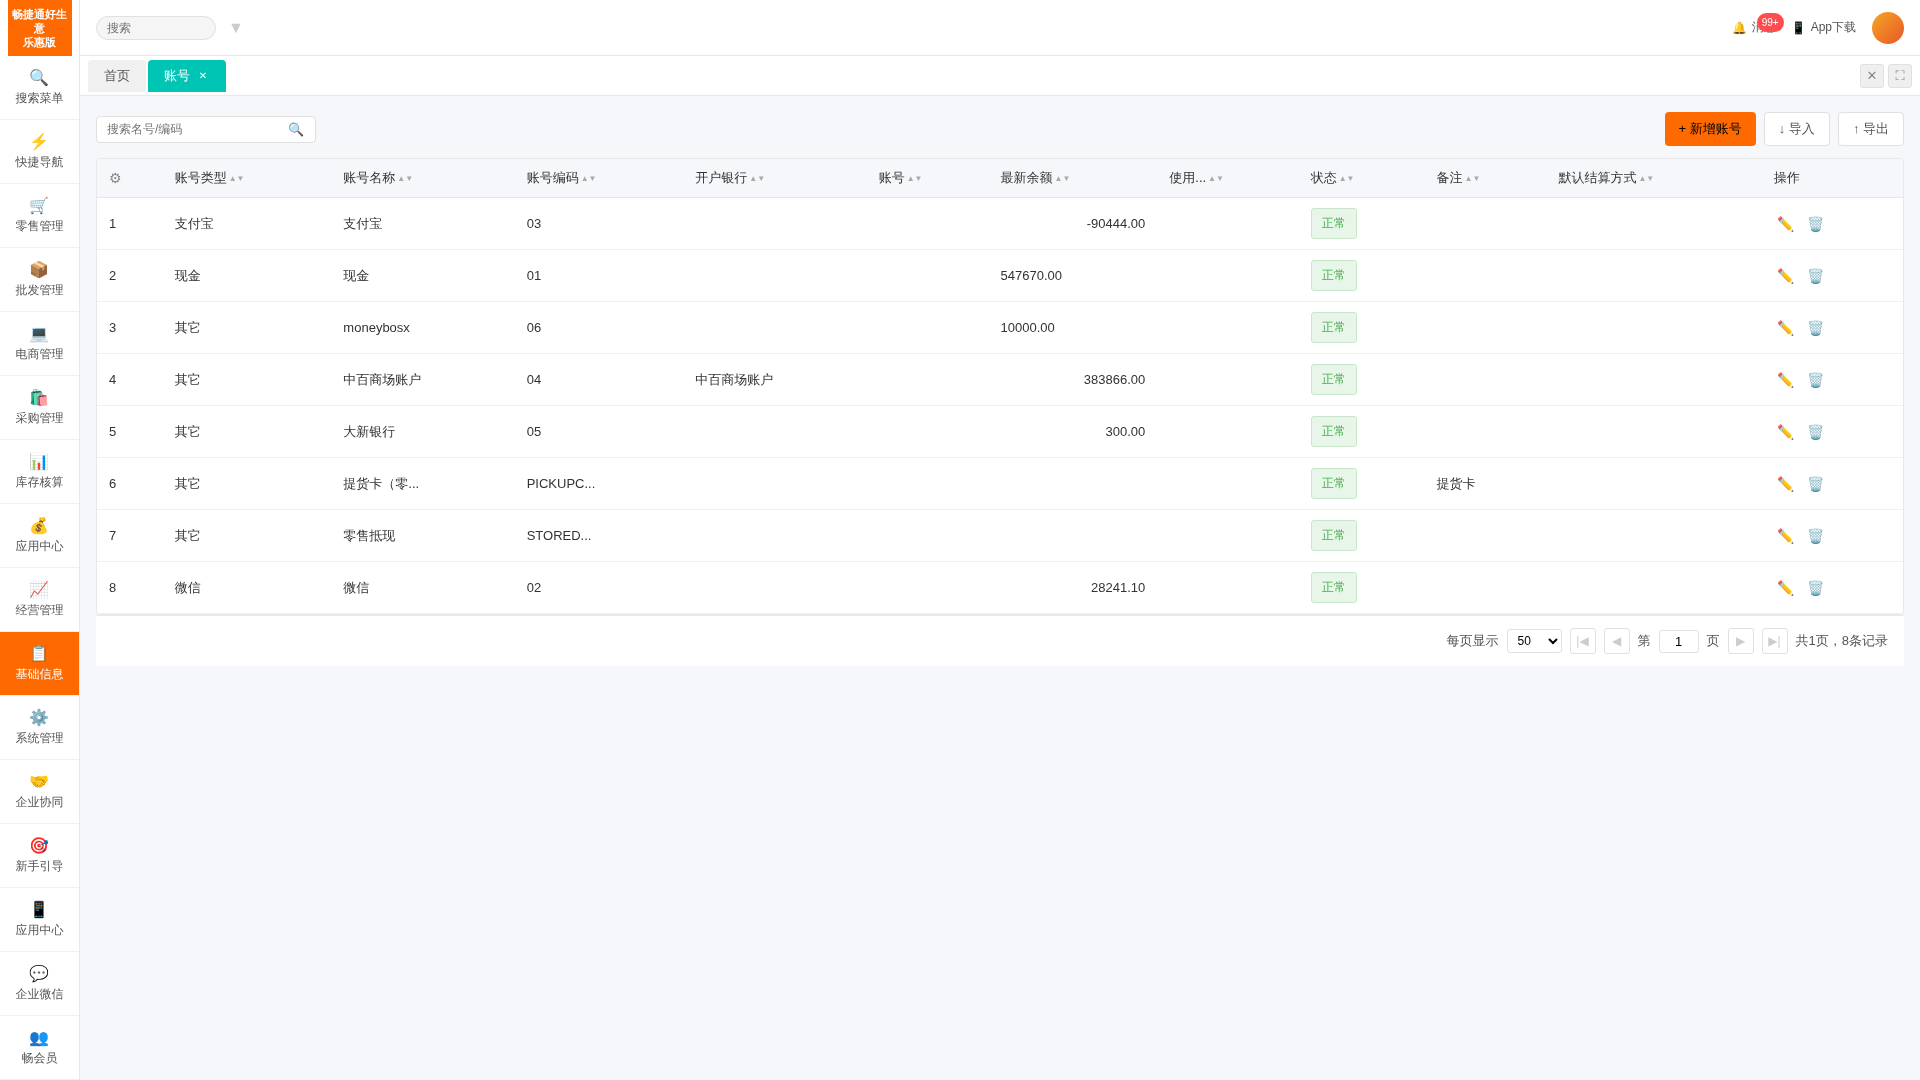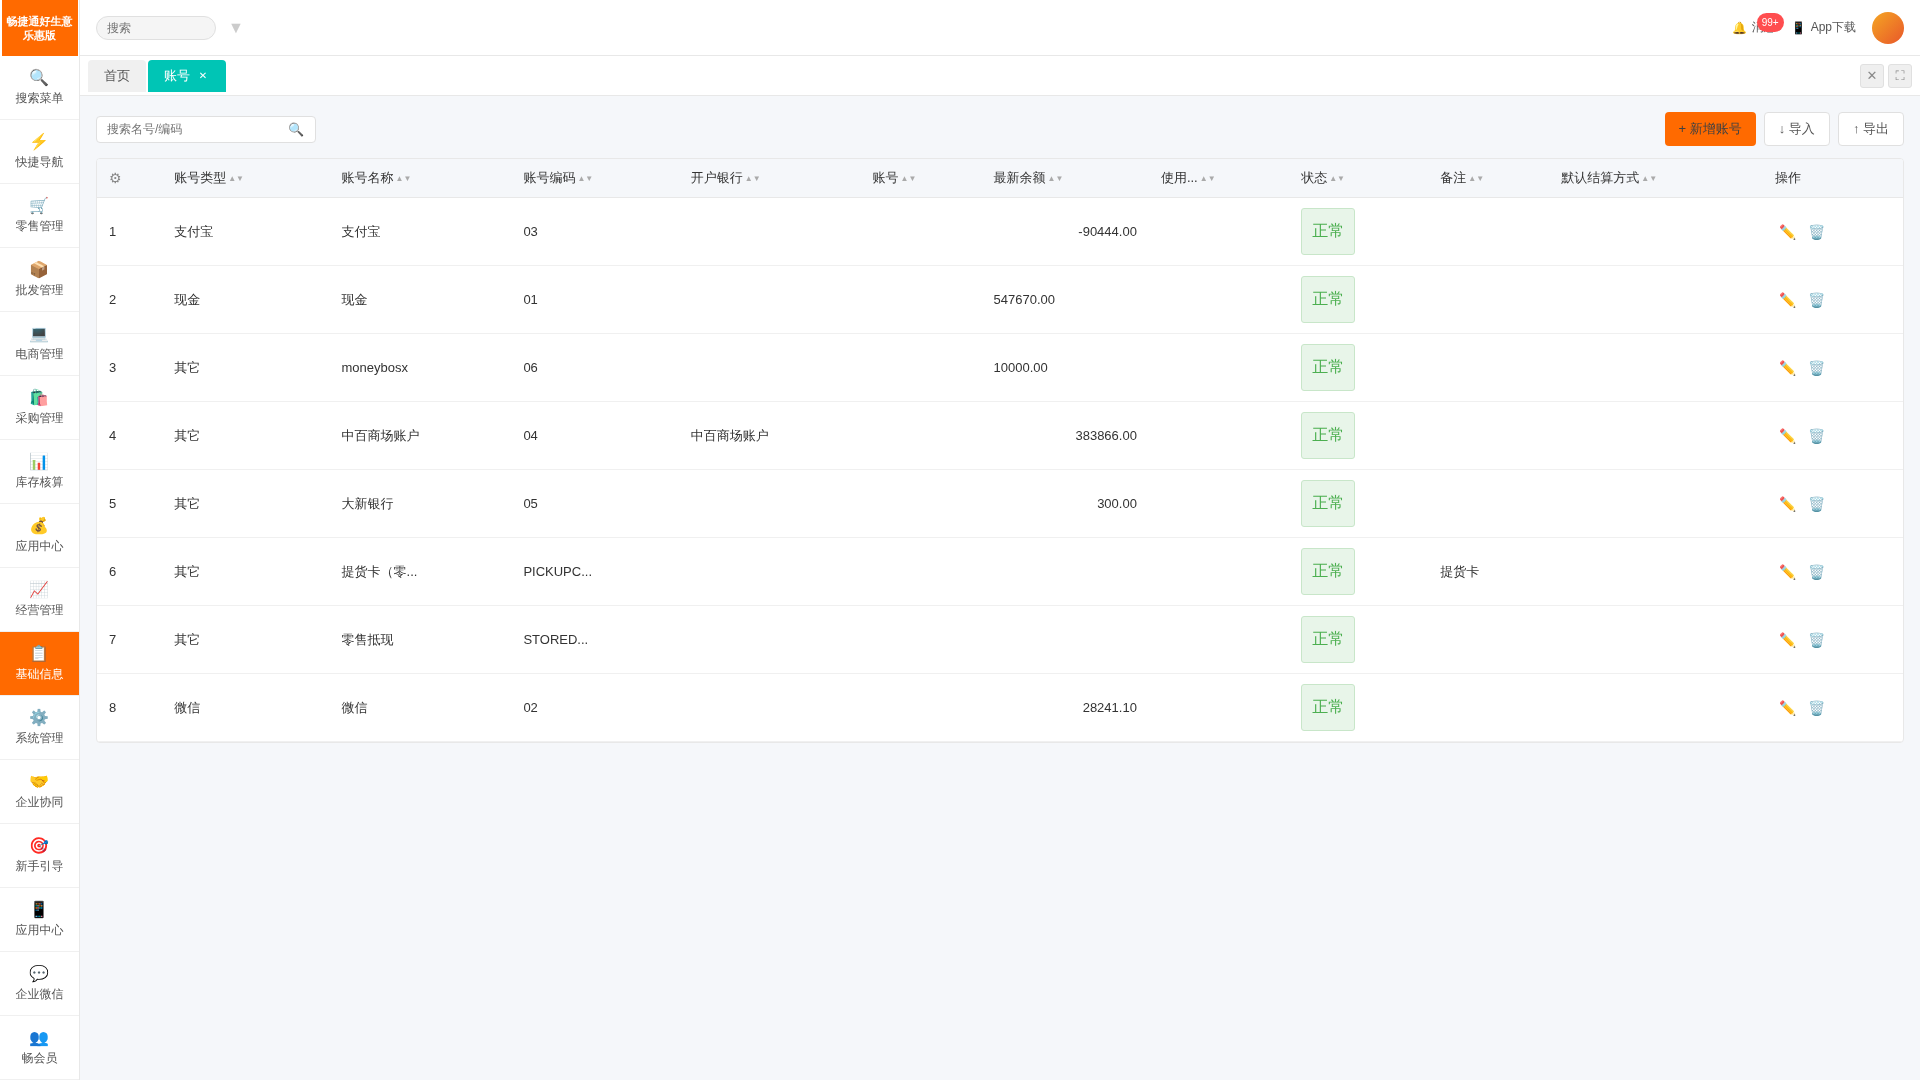--- a/index.html
+++ b/index.html
@@ -9,21 +9,21 @@
     .sidebar {
       width: 80px;
       background: #fff;
       display: flex;
       flex-direction: column;
       align-items: center;
       border-right: 1px solid #e8e8e8;
       flex-shrink: 0;
     }
     .sidebar-logo {
-      width: 76px;
+      width: 64px;
       height: 56px;
       background: #ff6a00;
       display: flex;
       align-items: center;
       justify-content: center;
       color: white;
       font-size: 11px;
       font-weight: bold;
       text-align: center;
       padding: 4px;
@@ -197,21 +197,21 @@
       font-size: 12px;
       color: #999;
       width: 100%;
     }
     .toolbar-right {
       display: flex;
       gap: 8px;
     }
     .btn-primary {
       background: #ff6a00;
-      color: #404040;
+      color: #000000;
       border: none;
       border-radius: 4px;
       padding: 7px 14px;
       font-size: 13px;
       cursor: pointer;
       display: flex;
       align-items: center;
       gap: 4px;
     }
     .btn-default {
@@ -256,23 +256,23 @@
     th .sort-icons { display: inline-flex; flex-direction: column; font-size: 8px; margin-left: 2px; color: #aaa; vertical-align: middle; }
     td {
       padding: 10px 12px;
       border-bottom: 1px solid #f0f0f0;
       font-size: 13px;
       color: #333;
       white-space: nowrap;
     }
     .status-badge {
       display: inline-block;
-      padding: 12px 10px;
+      padding: 6px 10px;
       border-radius: 3px;
-      font-size: 16px;
+      font-size: 12px;
       background: #e8f5e9;
       color: #4caf50;
       border: 1px solid #c8e6c9;
     }
     .gear-icon { color: #888; font-size: 14px; }
     .action-btn {
       background: none;
       border: none;
       cursor: pointer;
       color: #888;
@@ -600,14 +600,30 @@
     <td></td>
     <td>
       <button class="action-btn" title="编辑">✏️</button>
       <button class="action-btn" title="删除">🗑️</button>
     </td>
   </tr>
           </tbody>
       </table>
     </div>
 
+    <div class="pagination">
+      <span>每页显示</span>
+      <select class="page-size-select">
+        <option>50</option>
+        <option>20</option>
+        <option>100</option>
+      </select>
+      <button class="page-nav-btn" disabled="">|◀</button>
+      <button class="page-nav-btn" disabled="">◀</button>
+      <span>第</span>
+      <input class="page-input" type="text" value="1" style="">
+      <span>页</span>
+      <button class="page-nav-btn" disabled="">▶</button>
+      <button class="page-nav-btn" disabled="">▶|</button>
+      <span>共1页，8条记录</span>
+    </div>
   </div>
 </div>
 
 </body></html>

